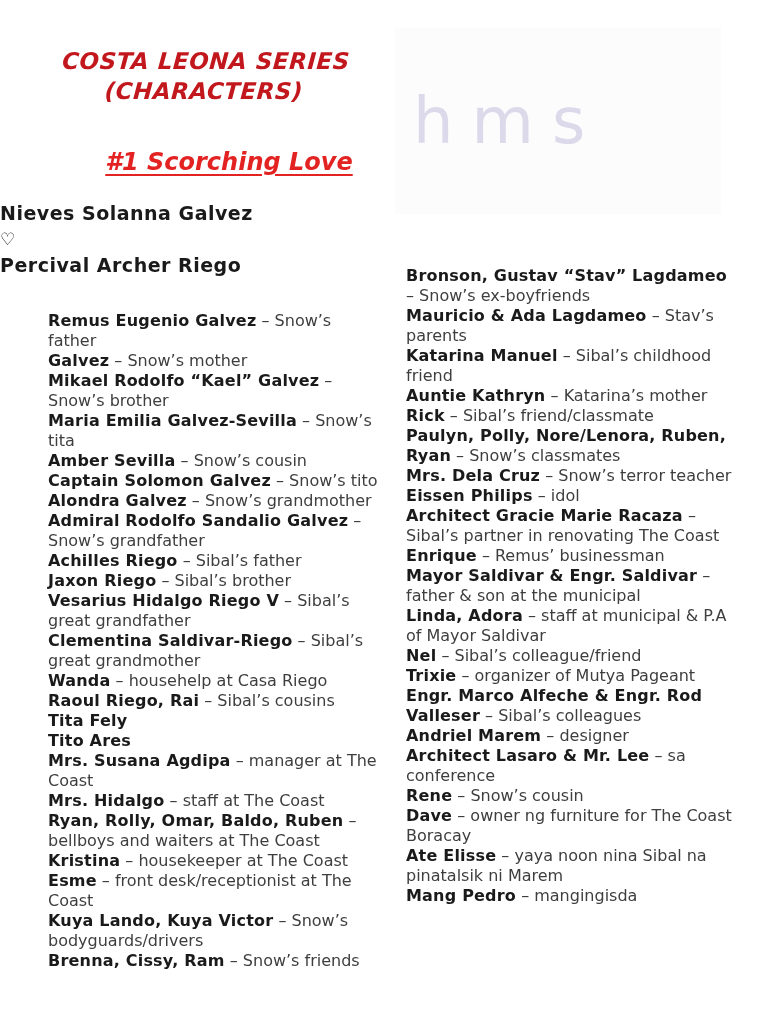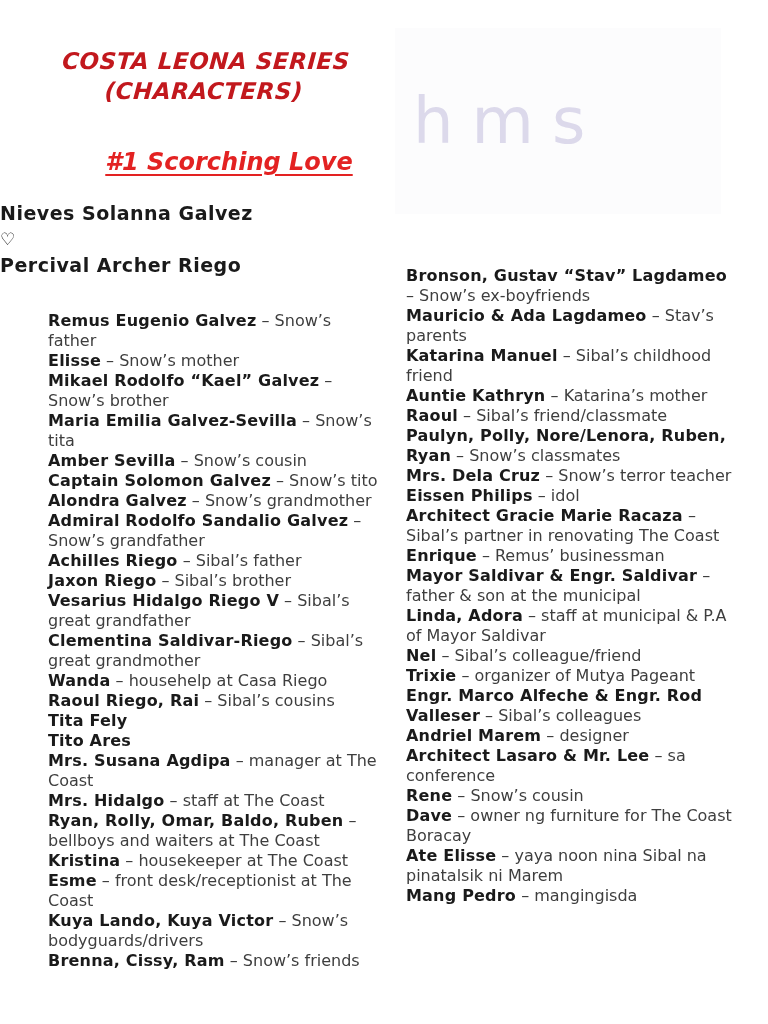--- a/index.html
+++ b/index.html
@@ -80,21 +80,21 @@
   <div class="book-title">#1 Scorching Love</div>
 
   <div class="couple">
     <div class="pname">Nieves Solanna Galvez</div>
     <div class="heart">♡</div>
     <div class="pname">Percival Archer Riego</div>
   </div>
 
   <div class="col col-left" id="col-left">
       <div class="entry"><span class="cname">Remus Eugenio Galvez</span><span class="cdesc"> – Snow’s father</span></div>
-      <div class="entry"><span class="cname">Elisse</span><span class="cdesc"> – Snow’s mother</span></div>
+      <div class="entry"><span class="cname">Galvez</span><span class="cdesc"> – Snow’s mother</span></div>
       <div class="entry"><span class="cname">Mikael Rodolfo “Kael” Galvez</span><span class="cdesc"> – Snow’s brother</span></div>
       <div class="entry"><span class="cname">Maria Emilia Galvez-Sevilla</span><span class="cdesc"> – Snow’s tita</span></div>
       <div class="entry"><span class="cname">Amber Sevilla</span><span class="cdesc"> – Snow’s cousin</span></div>
       <div class="entry"><span class="cname">Captain Solomon Galvez</span><span class="cdesc"> – Snow’s tito</span></div>
       <div class="entry"><span class="cname">Alondra Galvez</span><span class="cdesc"> – Snow’s grandmother</span></div>
       <div class="entry"><span class="cname">Admiral Rodolfo Sandalio Galvez</span><span class="cdesc"> – Snow’s grandfather</span></div>
       <div class="entry"><span class="cname">Achilles Riego</span><span class="cdesc"> – Sibal’s father</span></div>
       <div class="entry"><span class="cname">Jaxon Riego</span><span class="cdesc"> – Sibal’s brother</span></div>
       <div class="entry"><span class="cname">Vesarius Hidalgo Riego V</span><span class="cdesc"> – Sibal’s great grandfather</span></div>
       <div class="entry"><span class="cname">Clementina Saldivar-Riego</span><span class="cdesc"> – Sibal’s great grandmother</span></div>
@@ -108,21 +108,21 @@
       <div class="entry"><span class="cname">Kristina</span><span class="cdesc"> – housekeeper at The Coast</span></div>
       <div class="entry"><span class="cname">Esme</span><span class="cdesc"> – front desk/receptionist at The Coast</span></div>
       <div class="entry"><span class="cname">Kuya Lando, Kuya Victor</span><span class="cdesc"> – Snow’s bodyguards/drivers</span></div>
       <div class="entry"><span class="cname">Brenna, Cissy, Ram</span><span class="cdesc"> – Snow’s friends</span></div>
     </div>
   <div class="col col-right" id="col-right">
       <div class="entry"><span class="cname">Bronson, Gustav “Stav” Lagdameo</span><span class="cdesc"> – Snow’s ex-boyfriends</span></div>
       <div class="entry"><span class="cname">Mauricio &amp; Ada Lagdameo</span><span class="cdesc"> – Stav’s parents</span></div>
       <div class="entry"><span class="cname">Katarina Manuel</span><span class="cdesc"> – Sibal’s childhood friend</span></div>
       <div class="entry"><span class="cname">Auntie Kathryn</span><span class="cdesc"> – Katarina’s mother</span></div>
-      <div class="entry"><span class="cname">Raoul</span><span class="cdesc"> – Sibal’s friend/classmate</span></div>
+      <div class="entry"><span class="cname">Rick</span><span class="cdesc"> – Sibal’s friend/classmate</span></div>
       <div class="entry"><span class="cname">Paulyn, Polly, Nore/Lenora, Ruben, Ryan</span><span class="cdesc"> – Snow’s classmates</span></div>
       <div class="entry"><span class="cname">Mrs. Dela Cruz</span><span class="cdesc"> – Snow’s terror teacher</span></div>
       <div class="entry"><span class="cname">Eissen Philips</span><span class="cdesc"> – idol</span></div>
       <div class="entry"><span class="cname">Architect Gracie Marie Racaza</span><span class="cdesc"> – Sibal’s partner in renovating The Coast</span></div>
       <div class="entry"><span class="cname">Enrique</span><span class="cdesc"> – Remus’ businessman</span></div>
       <div class="entry"><span class="cname">Mayor Saldivar &amp; Engr. Saldivar</span><span class="cdesc"> – father &amp; son at the municipal</span></div>
       <div class="entry"><span class="cname">Linda, Adora</span><span class="cdesc"> – staff at municipal &amp; P.A of Mayor Saldivar</span></div>
       <div class="entry"><span class="cname">Nel</span><span class="cdesc"> – Sibal’s colleague/friend</span></div>
       <div class="entry"><span class="cname">Trixie</span><span class="cdesc"> – organizer of Mutya Pageant</span></div>
       <div class="entry"><span class="cname">Engr. Marco Alfeche &amp; Engr. Rod Valleser</span><span class="cdesc"> – Sibal’s colleagues</span></div>

